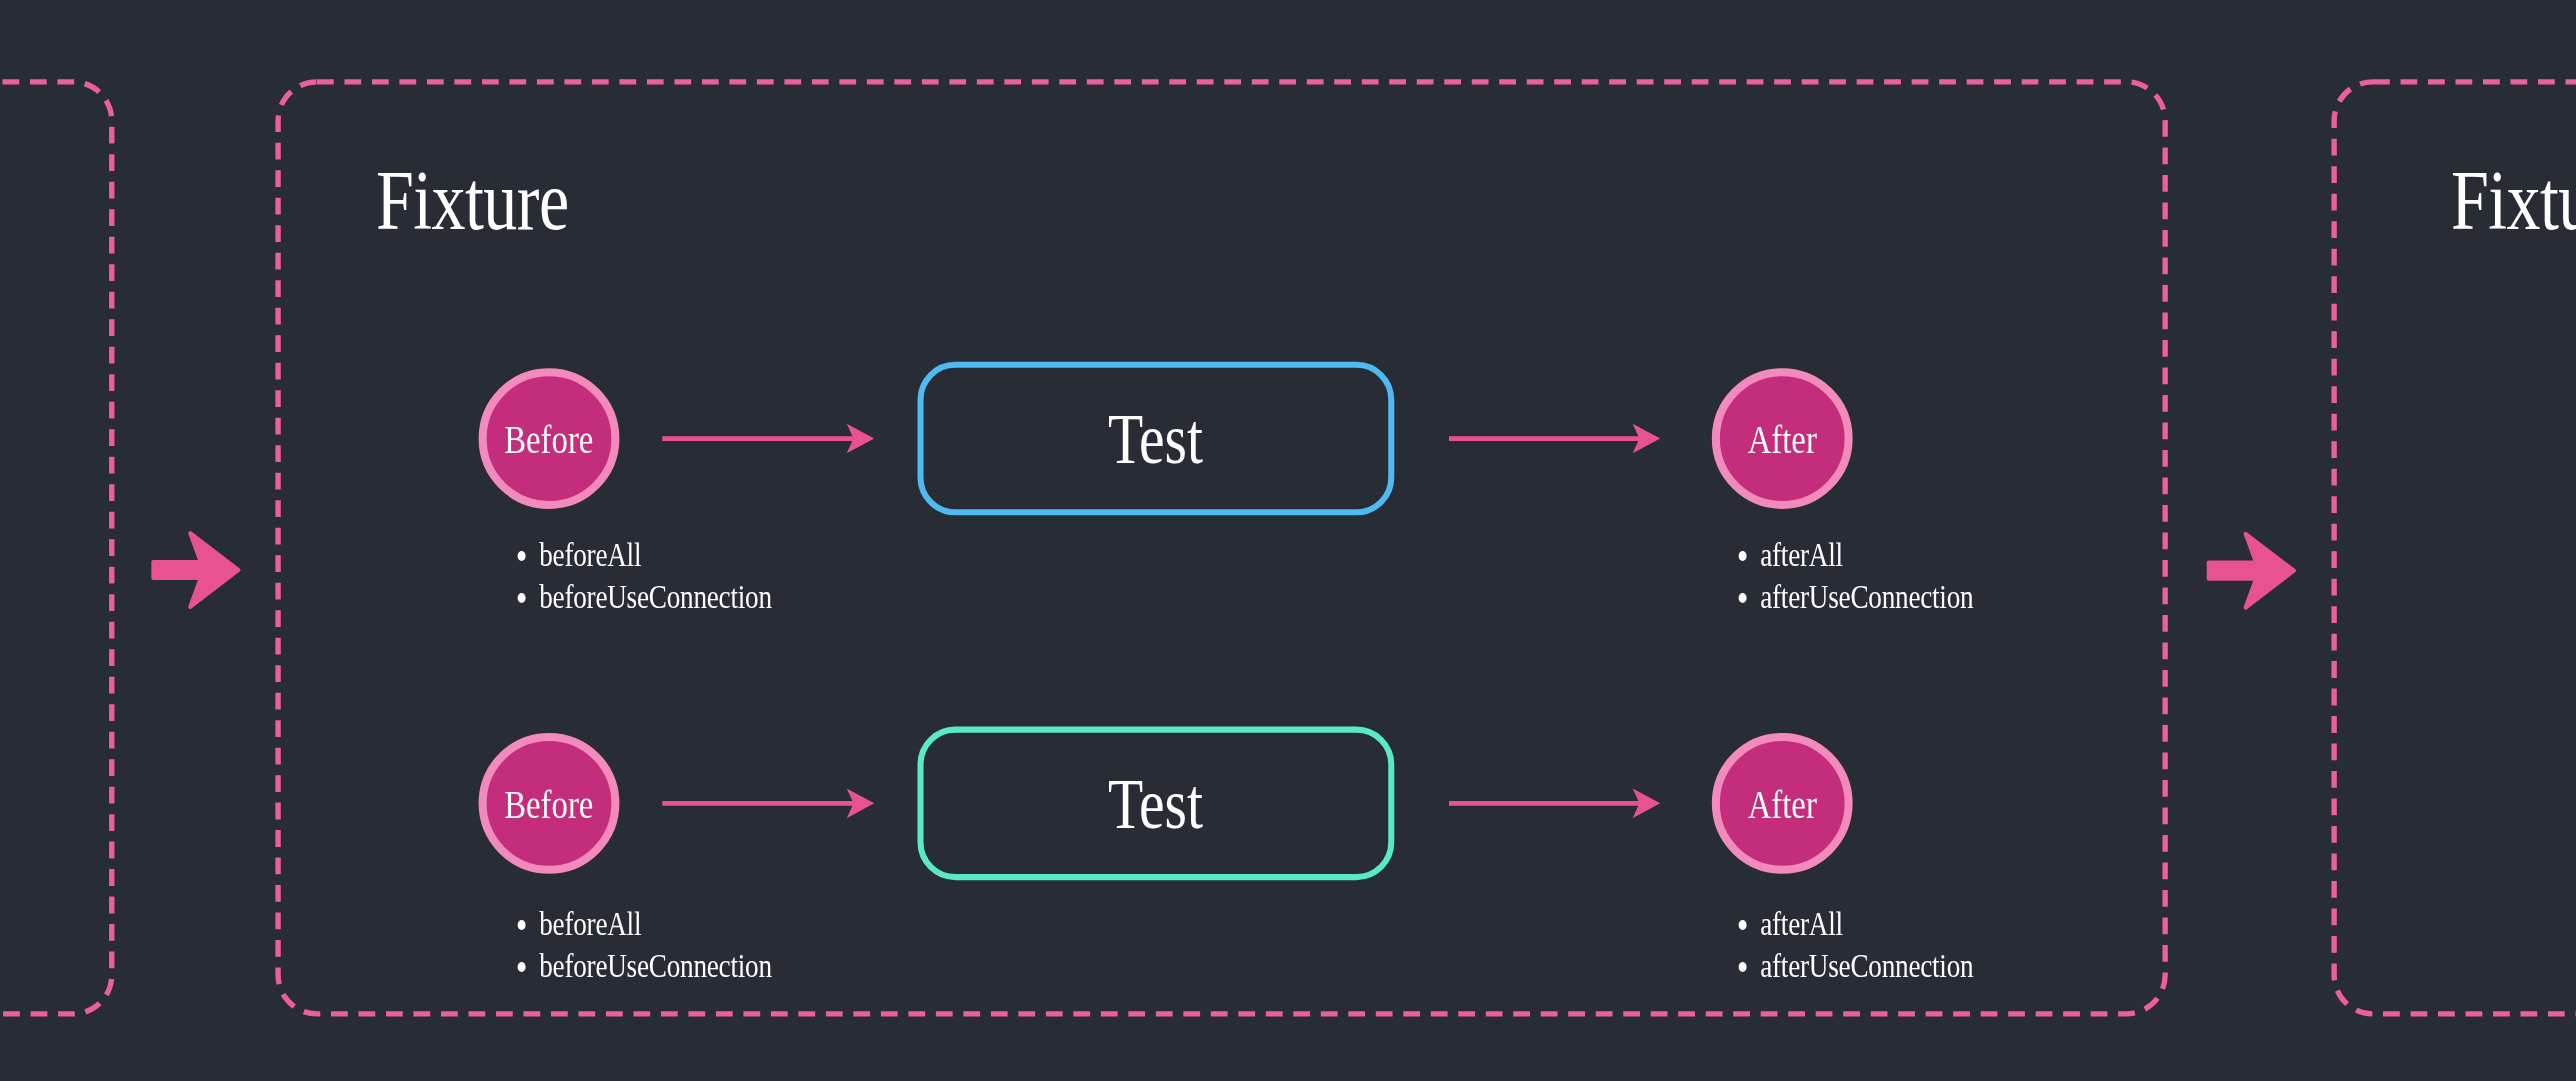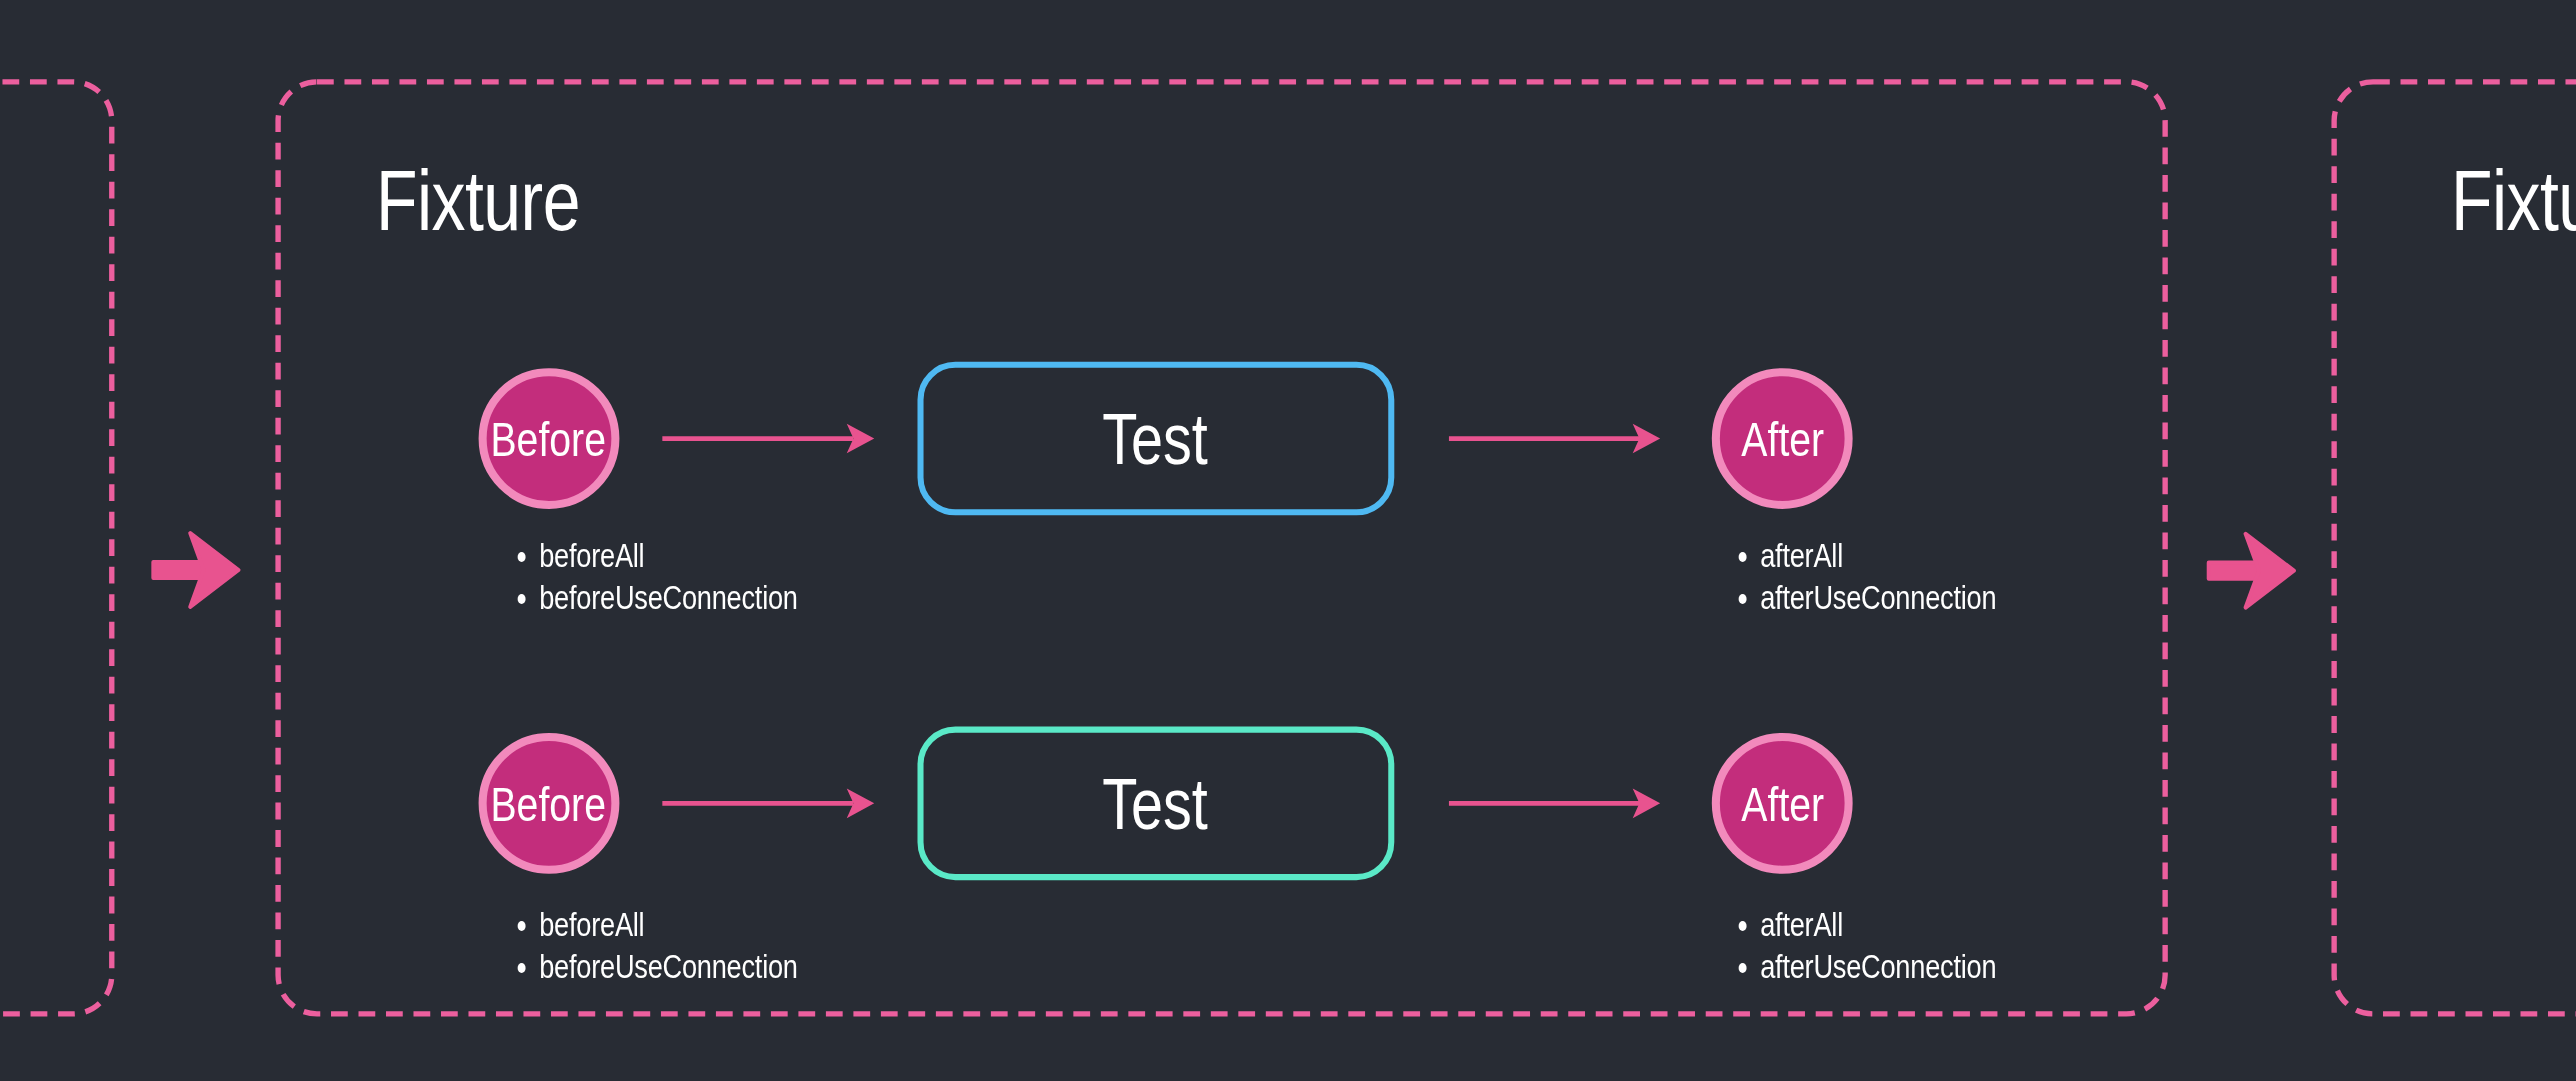--- a/index.html
+++ b/index.html
@@ -8,21 +8,21 @@
     --test-border-0:#4fb9f2; --test-border-1:#5ae9c7;
   }
   *{margin:0;padding:0;box-sizing:border-box;}
   html,body{width:2576px;height:1081px;overflow:hidden;}
   body{
     background:var(--background);
     font-family:"Liberation Sans","DejaVu Sans",sans-serif;
     color:var(--text);
     position:relative;
   }
-  #stage{position:absolute;inset:0;width:2576px;height:1081px;}
+  #stage{position:absolute;inset:0;width:2576px;height:1081px;font-family:Liberation Serif, serif;}
   #diagram-svg{position:absolute;left:0;top:0;}
   .fixture-rect{
     fill:none;stroke:var(--dash-pink);stroke-width:8;
     stroke-dasharray:25 16;
   }
   .test-rect{fill:none;stroke-width:9;}
   .node-circle{fill:var(--circle-fill);stroke:var(--circle-stroke);stroke-width:12;}
   .thin-shaft{stroke:var(--arrow-pink);stroke-width:7;}
   .thin-head{fill:var(--arrow-pink);}
   .big-arrow{fill:var(--arrow-pink);stroke:var(--arrow-pink);stroke-width:6;stroke-linejoin:round;}
@@ -30,21 +30,21 @@
   .fixture-title{
     position:absolute;font-size:85px;line-height:1.1;letter-spacing:-0.7px;
     color:var(--text);white-space:nowrap;
     transform:scaleX(0.8);transform-origin:left top;
   }
   .node-label{
     position:absolute;display:flex;align-items:center;justify-content:center;
     color:var(--text);white-space:nowrap;
   }
   .node-label > span{transform:scaleX(0.8);transform-origin:center center;display:inline-block;}
-  .circle-label{width:201px;height:67px;font-size:49px;}
+  .circle-label{width:201px;height:67px;font-size:41px;}
   .test-label{width:471px;height:148px;font-size:72px;}
   .hook-list{
     position:absolute;list-style:disc;padding-left:44px;
     font-size:34px;line-height:42px;letter-spacing:-0.3px;
     transform:scaleX(0.8);transform-origin:left top;white-space:nowrap;
   }
   .hook-list li{color:var(--text);}
 </style>
 </head>
 <body>

